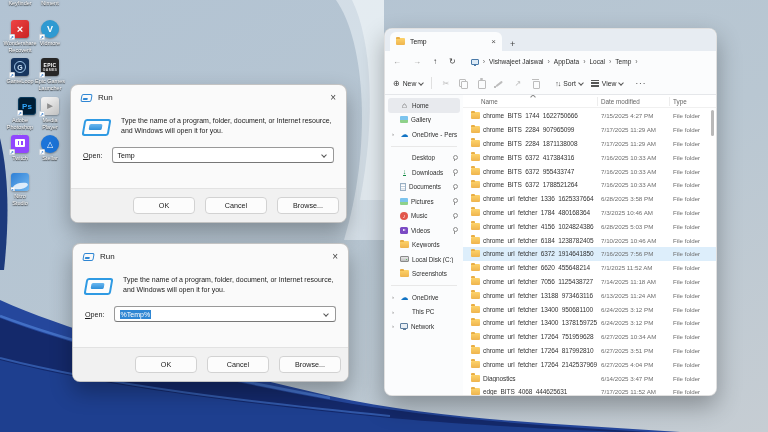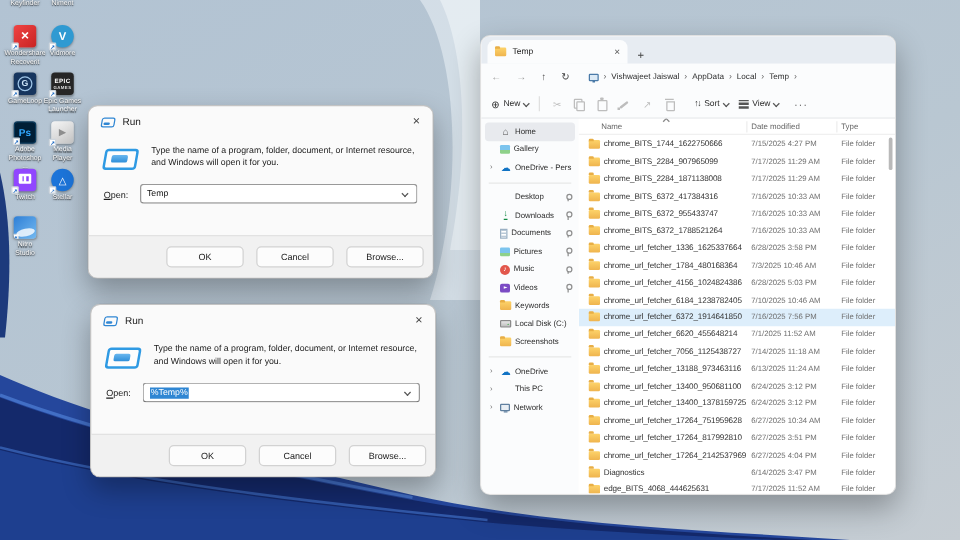--- a/index.html
+++ b/index.html
@@ -235,21 +235,21 @@
         <span class="dg dg-epic">
           <span class="ep1">EPIC</span>
           <span class="ep2">GAMES</span>
           <span class="badge"></span>
         </span>
         <div class="di-label">
           <div>Epic Games</div>
           <div>Launcher</div>
         </div>
       </div>
-      <div class="di-cell" style="left: 4px; top: 97px;">
+      <div class="di-cell" style="left: 4px; top: 97px; align-items: flex-end;">
         <span class="dg dg-ps">Ps<span class="badge"></span></span>
         <div class="di-label">
           <div>Adobe</div>
           <div>Photoshop ...</div>
         </div>
       </div>
       <div class="di-cell" style="left: 34px; top: 97px;">
         <span class="dg dg-player">▶<span class="badge"></span></span>
         <div class="di-label">
           <div>Media Player</div>

